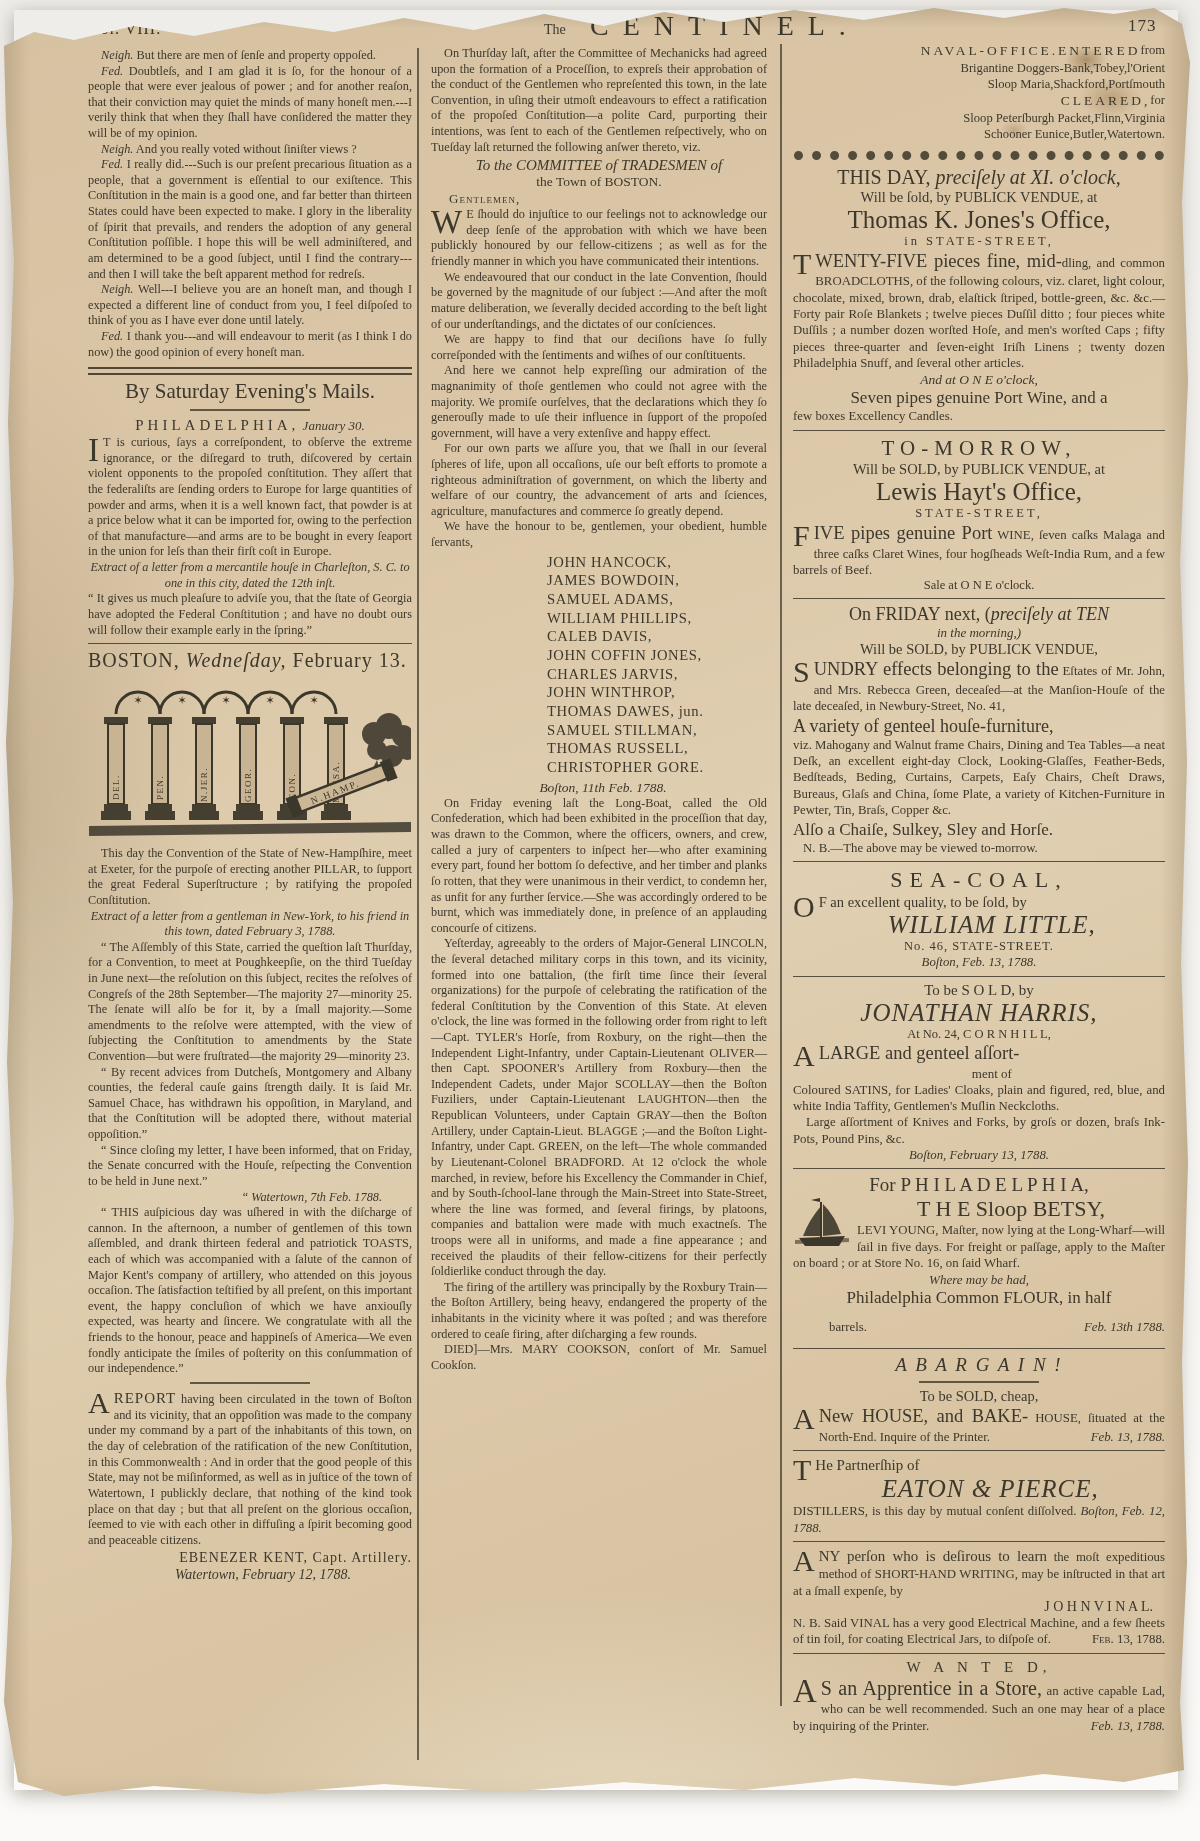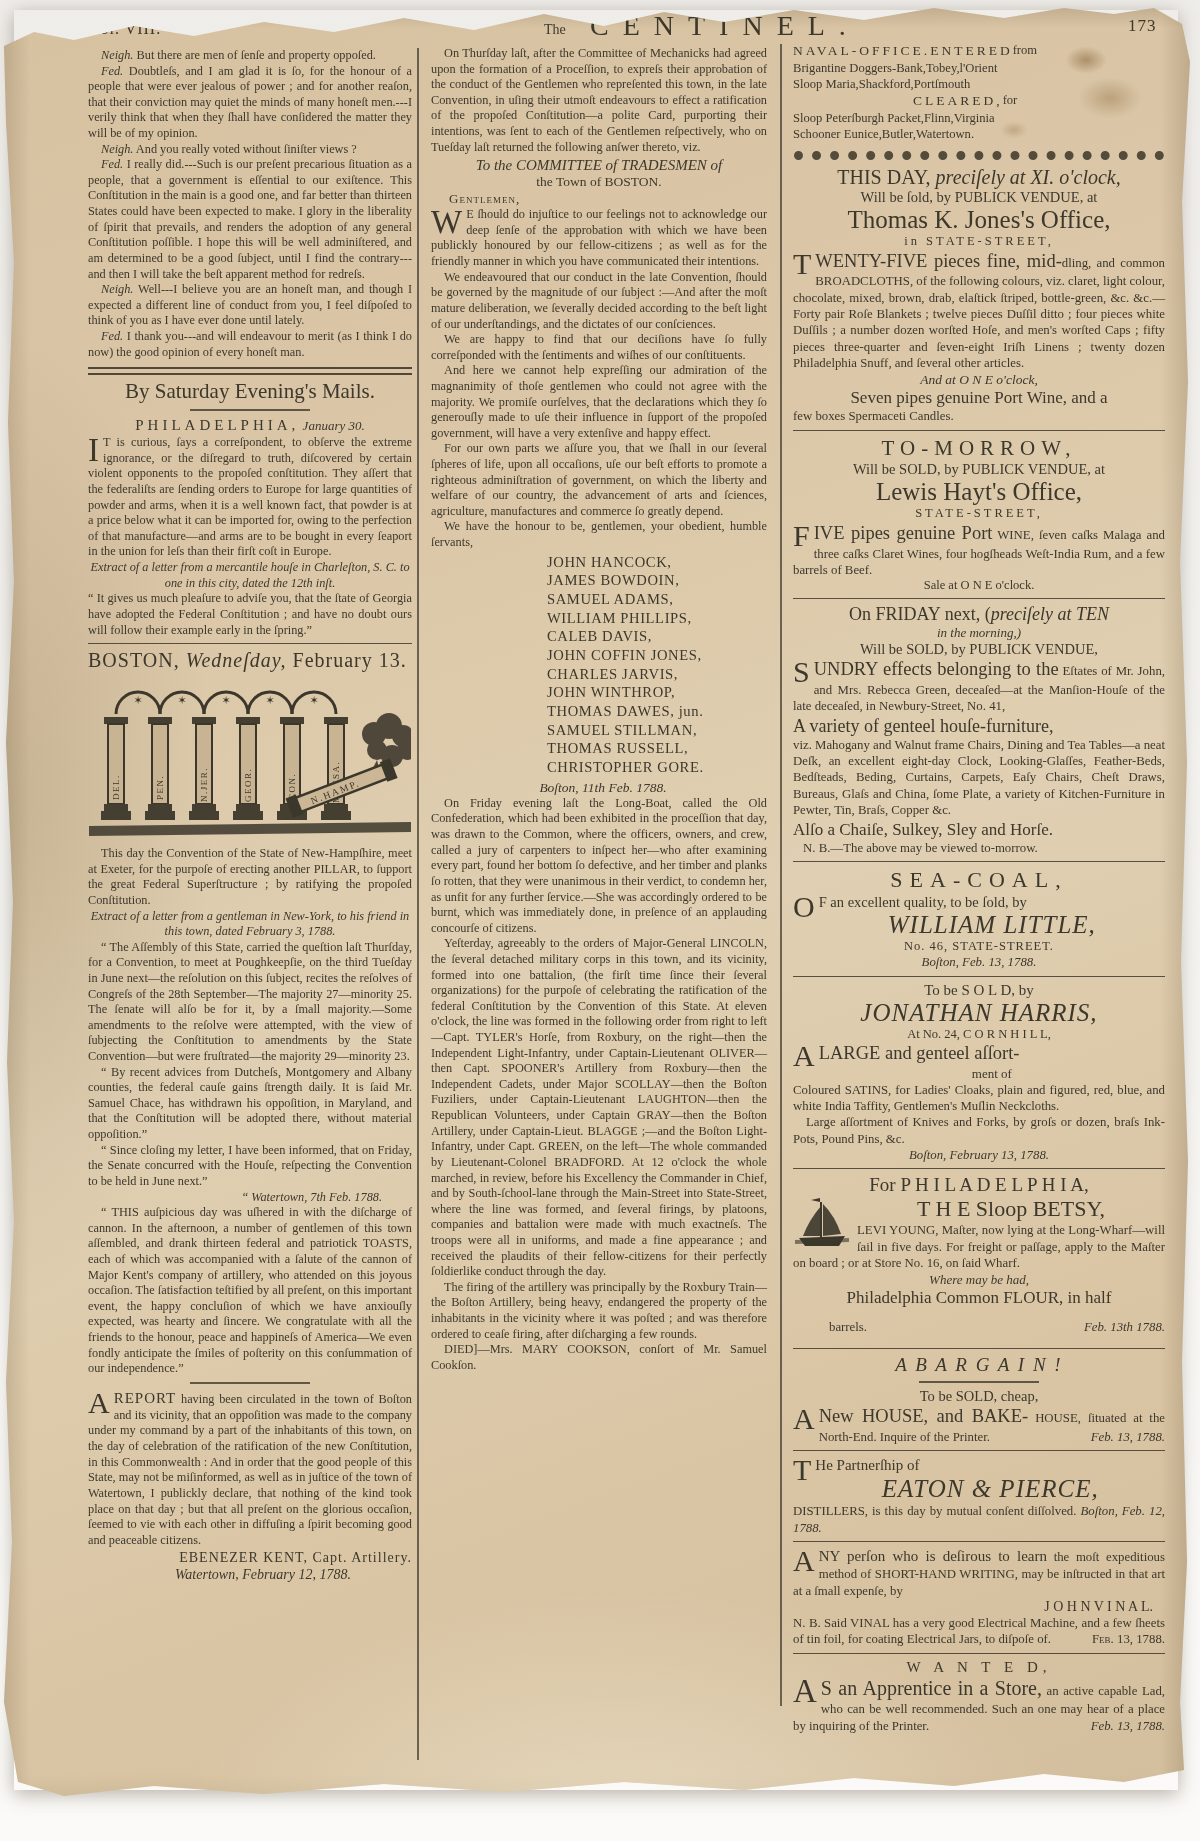--- a/index.html
+++ b/index.html
@@ -63,21 +63,21 @@
   .dc{float:left;font-size:33px;line-height:26px;padding:2px 4px 0 0;}
   .dc2{float:left;font-size:30px;line-height:24px;padding:2px 4px 0 0;}
   .lead{font-size:15px;letter-spacing:1px;}
   .lead-lg{font-size:18.5px;font-family:Liberation Serif, serif;}
   .sig{text-align:right;font-size:14px;letter-spacing:1px;margin:2px 0 0;}
   .names{margin:2px 0 2px 116px;}
   .names div{font-size:14.6px;letter-spacing:.6px;line-height:1.28;}
   .addr1{font-style:italic;font-size:15px;text-align:center;margin:2px 0 0;}
   .addr2{font-size:13.5px;text-align:center;margin:0 0 1px;}
   .salut{font-variant:small-caps;letter-spacing:1px;margin:0 0 0 18px;font-size:13px;}
-  .nav-row{display:flex;justify-content:flex-start;font-size:12.6px;line-height:1.3;}
+  .nav-row{display:flex;justify-content:flex-end;font-size:12.6px;line-height:1.3;margin-left:12px;}
   .nav-head{font-size:13.5px;letter-spacing:3px;}
   .h-main{font-size:20px;text-align:center;margin:3px 0 0;}
   .h-it{font-style:italic;}
   .h-sub{font-size:14.5px;text-align:center;margin:0;}
   .h-office{font-size:25px;text-align:center;margin:0;font-weight:normal;}
   .h-street{font-size:12.5px;letter-spacing:3px;text-align:center;margin:0 0 1px;}
   .h-spread{font-size:21px;letter-spacing:6px;text-align:center;margin:2px 0 0;}
   .script{font-style:italic;font-size:25px;text-align:center;margin:0;letter-spacing:1px;font-weight:normal;}
   .fr{float:right;font-style:italic;}
   .flexline{display:flex;justify-content:space-between;font-size:12.8px;}
@@ -268,21 +268,21 @@
     <div class="orn"></div>
 
     <div>
       <p class="h-main"><span>THIS DAY, </span><em class="h-it">preciſely at XI. o'clock,</em></p>
       <p class="h-sub">Will be ſold,  by PUBLICK VENDUE, at</p>
       <h3 class="h-office">Thomas K. Jones's Office,</h3>
       <p class="h-street">in STATE-STREET,</p>
       <p class="p"><span class="dc2">T</span><span class="lead-lg">WENTY-FIVE pieces fine, mid-</span><span>dling, and common BROADCLOTHS, of the following colours, viz. claret, light colour, chocolate, mixed, brown, drab, elaſtick ſtriped, bottle-green, &amp;c. &amp;c.— Forty pair Roſe Blankets ; twelve pieces Duſſil ditto ; four pieces white Duſſils ; a number dozen worſted Hoſe, and men's worſted Caps ; fifty pieces three-quarter and ſeven-eight Iriſh Linens ; twenty dozen Philadelphia Snuff, and ſeveral other articles.</span></p>
       <p class="c i" style="font-size:13.5px;margin:1px 0 0;">And at  O N E  o'clock,</p>
       <p class="c" style="font-size:17px;margin:0;">Seven pipes genuine Port Wine, and a</p>
-      <p class="p">few boxes Spermaceti Candles.</p>
+      <p class="p">few boxes Excellency Candles.</p>
     </div>
 
     <div class="rule"></div>
     <div>
       <p class="h-spread">TO-MORROW,</p>
       <p class="h-sub">Will be SOLD, by PUBLICK VENDUE, at</p>
       <h3 class="h-office">Lewis Hayt's Office,</h3>
       <p class="h-street">STATE-STREET,</p>
       <p class="p"><span class="dc2">F</span><span class="lead-lg">IVE pipes genuine Port</span> <span>WINE, ſeven caſks Malaga and three caſks Claret Wines, four hogſheads Weſt-India Rum, and a few barrels of Beef.</span></p>
       <p class="c" style="font-size:12.5px;margin:0;">Sale at  O N E  o'clock.</p>

